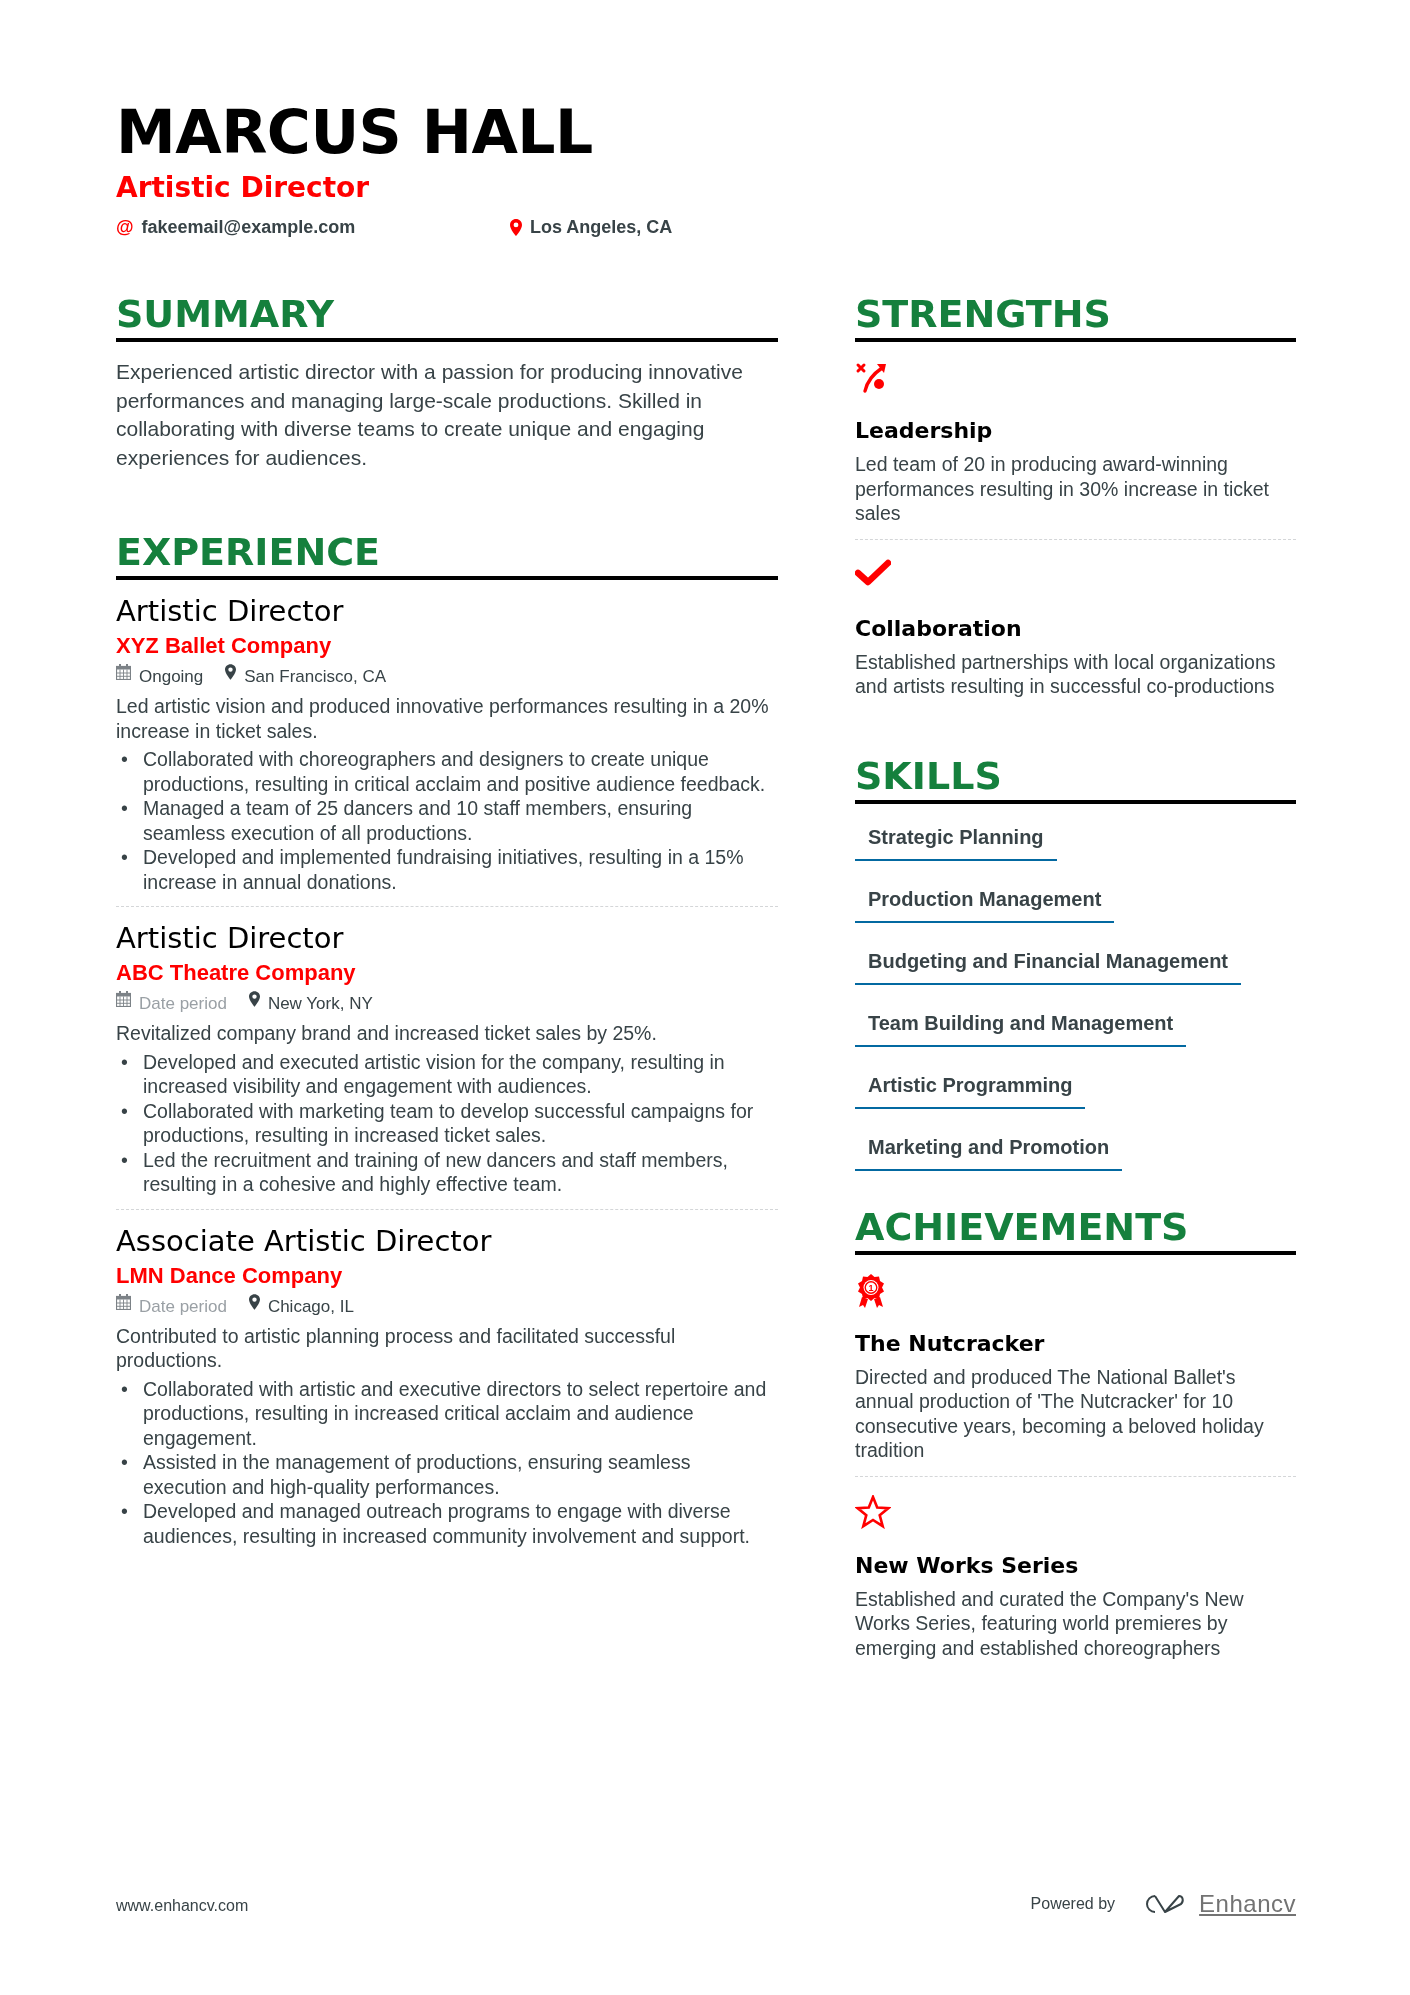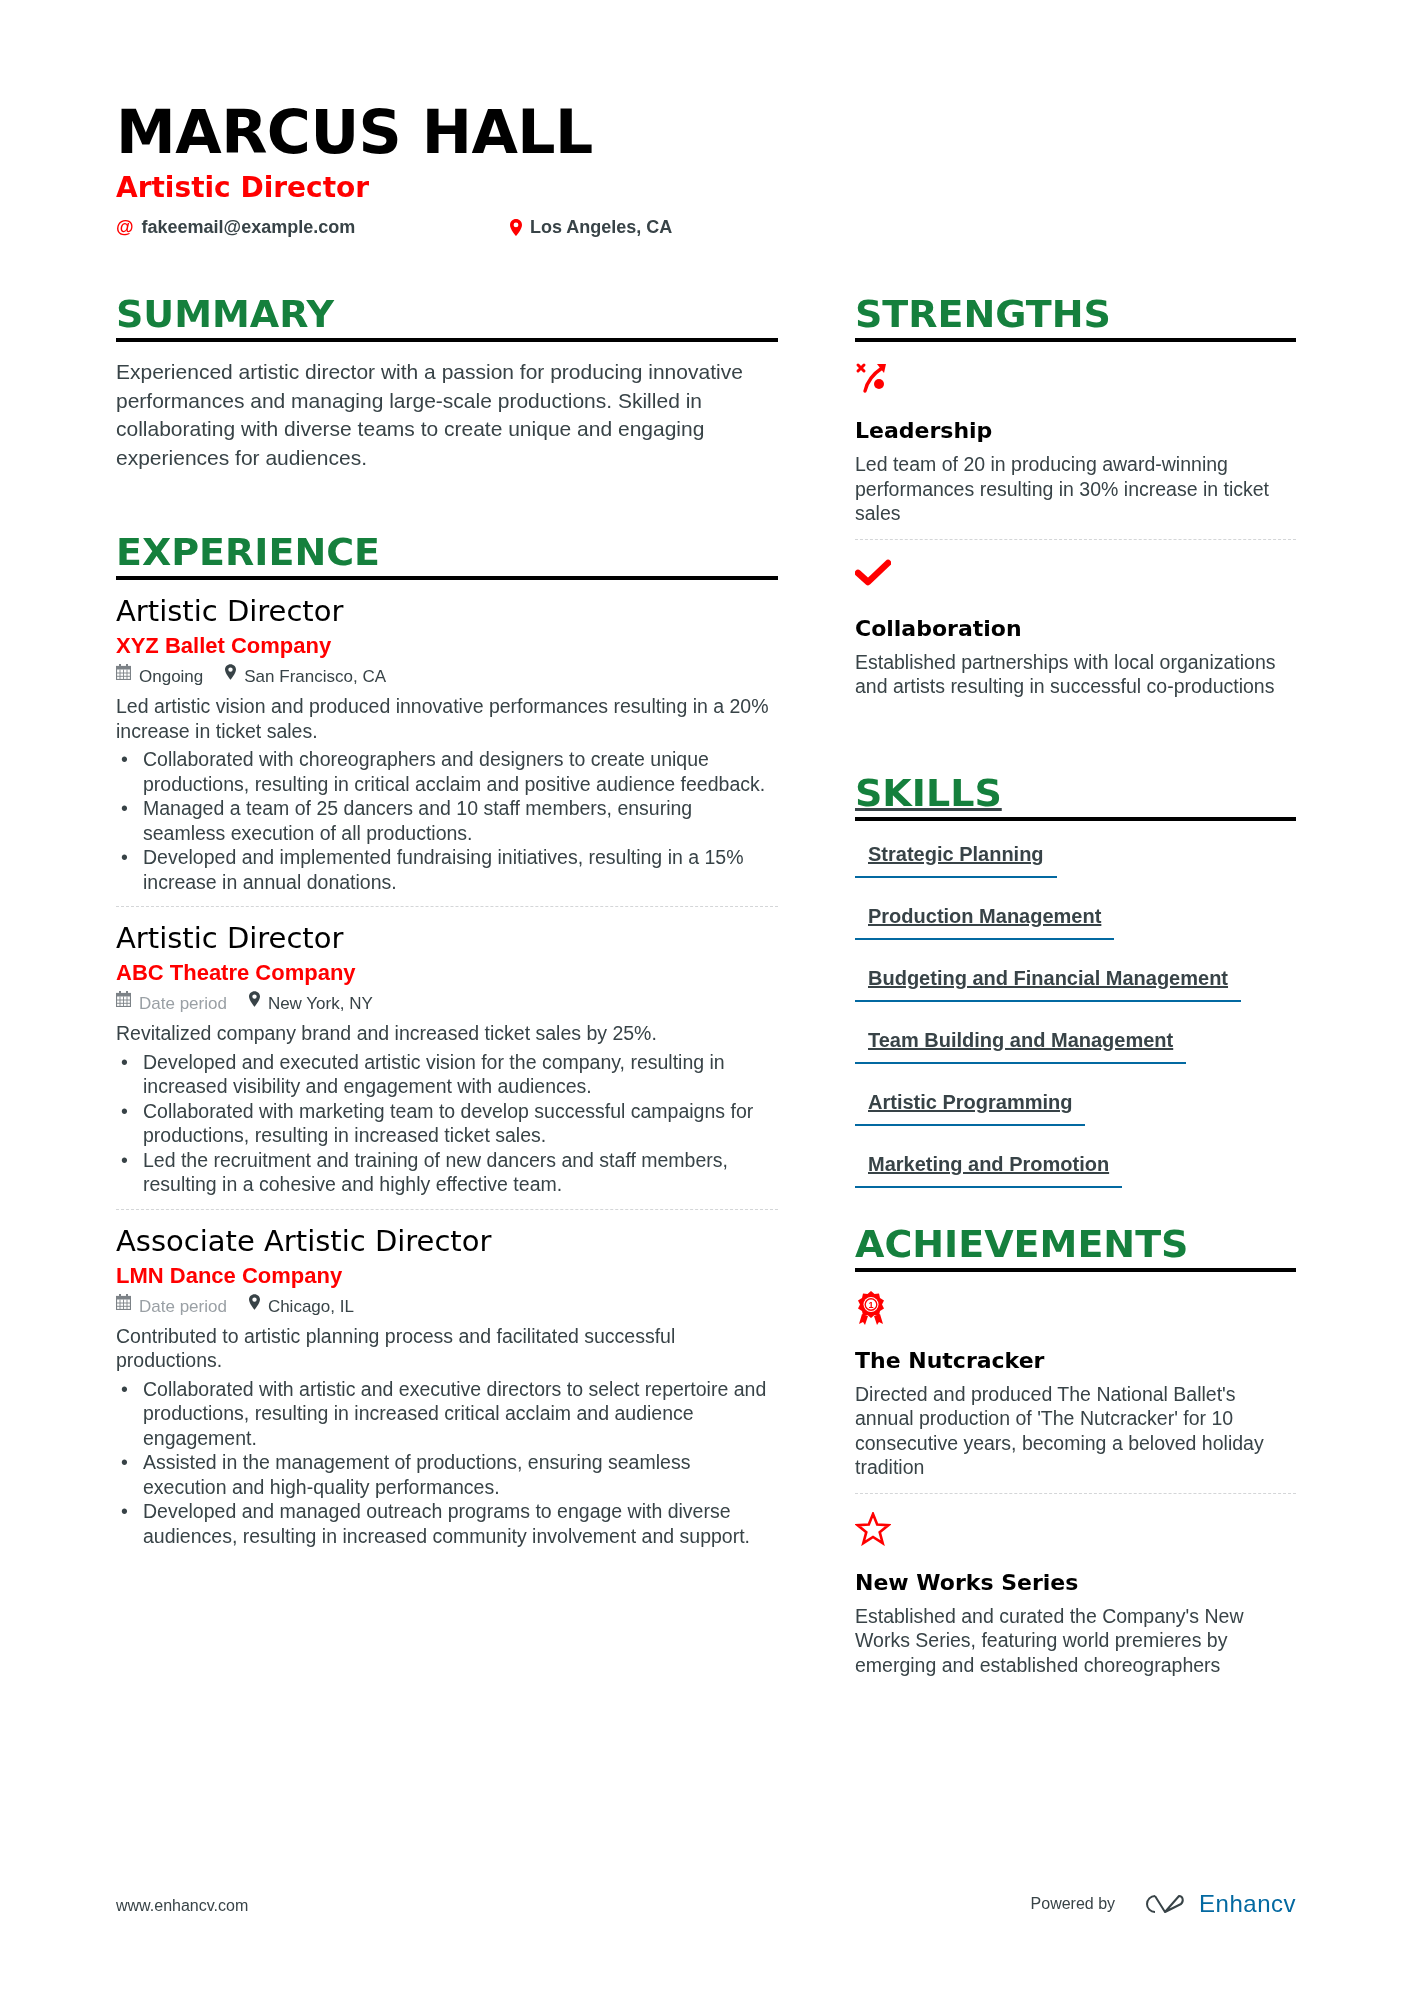--- a/index.html
+++ b/index.html
@@ -36,30 +36,30 @@
   .exp-bullets li { position: relative; padding-left: 27px; font-size: 19.5px; line-height: 24.5px; color: #384347; }
   .exp-bullets li::before { content: "•"; position: absolute; left: 5px; top: 0; color: #384347; }
 
   .str-item { display: flex; padding: 16px 0 13px 0; border-bottom: 1.5px dashed #d4d6d8; flex-direction: column; }
   .str-item:last-child { border-bottom: none; }
   .str-icon { width: 58px; flex: 0 0 58px; padding-top: 2px; }
   .str-body { flex: 1; }
   .str-title { font-family: "DejaVu Sans", sans-serif; font-weight: bold; font-size: 22px; color: #000; line-height: 30px; }
   .str-desc { font-size: 19.5px; line-height: 24.5px; color: #384347; margin-top: 6px; }
 
-  .skills-section { margin-top: 57px; text-decoration: underline; }
+  .skills-section { margin-top: 40px; }
   .skills-list { margin-top: 14px; }
   .skill { display: table; font-weight: bold; font-size: 20px; color: #384347; line-height: 26px; padding: 6px 13px 9px 13px; border-bottom: 2px solid #0369a1; margin-bottom: 19px; }
 
   .ach-section { margin-top: 32px; }
 
   .footer-left { position: absolute; left: 116px; top: 1897px; font-size: 16px; color: #384347; }
   .footer-right { position: absolute; right: 114px; top: 1890px; display: flex; align-items: center; }
   .footer-right .pb { font-size: 16px; color: #384347; margin-right: 26px; }
-  .footer-right .brand { display: flex; align-items: center; font-size: 24px; color: #0369a1; letter-spacing: 0.5px; }
+  .footer-right .brand { display: flex; align-items: center; font-size: 24px; color: #737373; letter-spacing: 0.5px; text-decoration: underline; }
   .footer-right .brand svg { margin-right: 12px; }
 </style>
 </head>
 <body>
 
 <div class="header">
   <div class="name">MARCUS HALL</div>
   <div class="role">Artistic Director</div>
   <div class="contacts">
     <div class="contact email">

